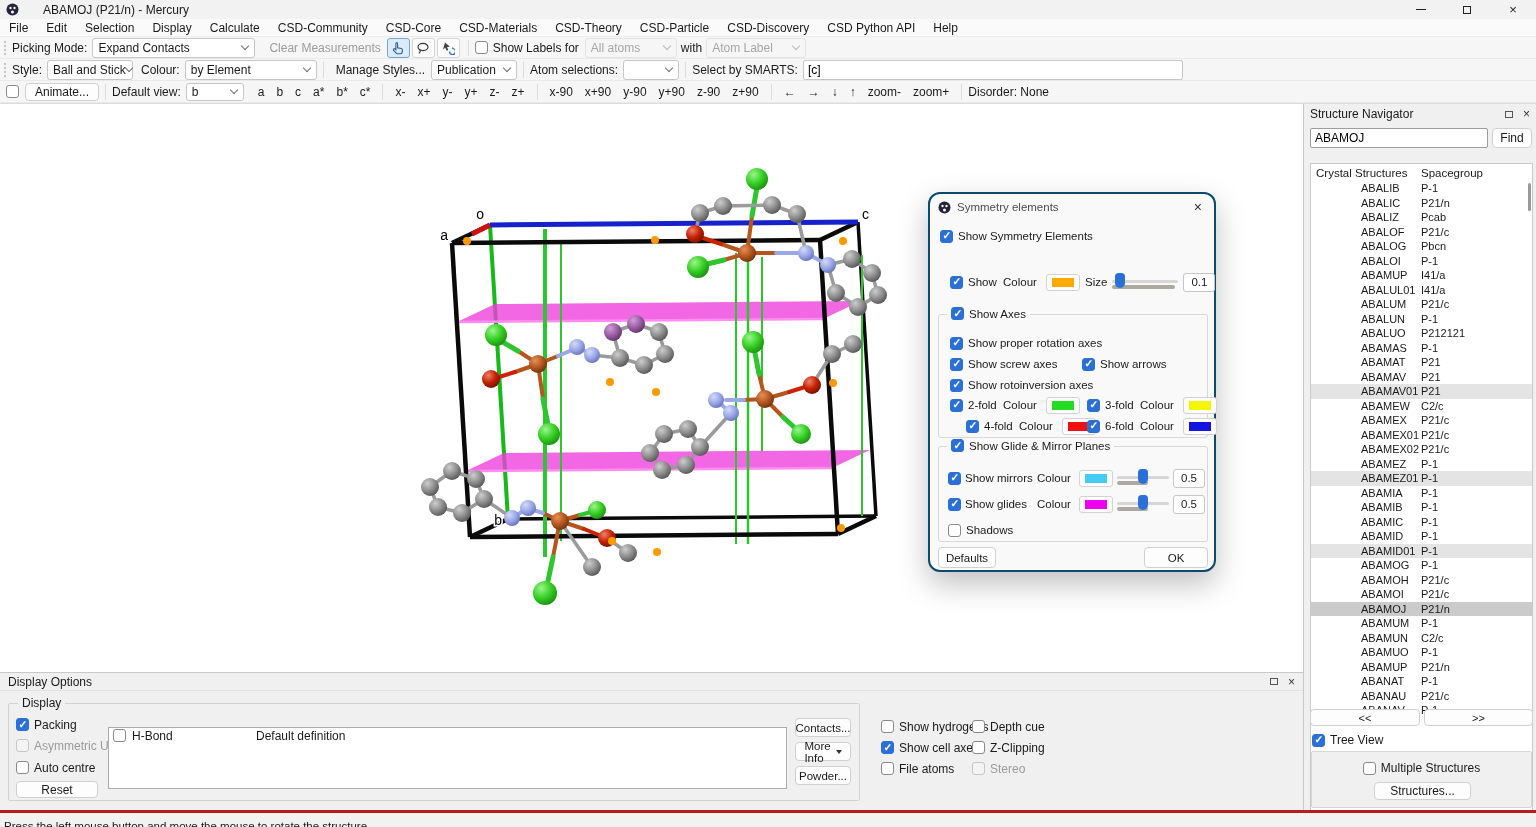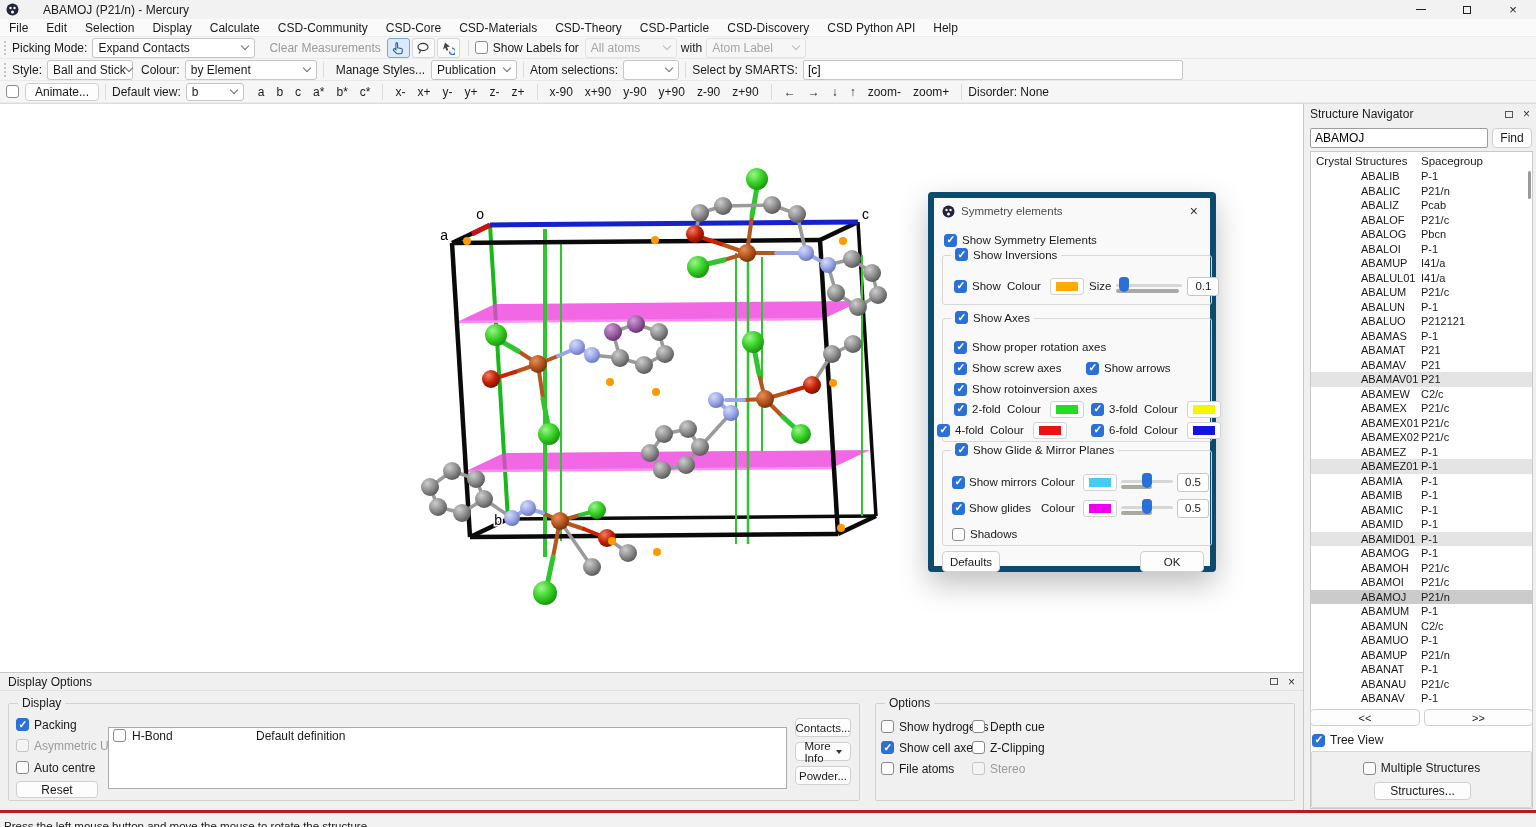--- a/index.html
+++ b/index.html
@@ -40,21 +40,21 @@
 .cb{width:13px;height:13px;border:1px solid #8a8a8a;border-radius:3px;background:#fff;display:inline-block;position:relative;flex:none}
 .cb.on{background:#2b70d7;border-color:#2b70d7}
 .cb.on::after{content:"✓";position:absolute;left:1.5px;top:-1.5px;color:#fff;font-size:10.5px;font-weight:bold}
 .cb.dis{border-color:#c6c6c6;background:#f4f4f4}
 label.cbl{display:inline-flex;align-items:center;gap:5px}
 
 
 #viewport{position:absolute;left:0;top:103px;width:1303px;height:569px;background:#fff;border-top:1px solid #dcdcdc}
 
 
-#sym-dialog{position:absolute;left:928px;top:192px;width:288px;height:380px;background:#f9f9f9;border:6px solid #0c4a6e;border-radius:4px;box-shadow:0 12px 30px rgba(0,0,0,.25);z-index:6;font-size:11.5px}
+#sym-dialog{position:absolute;left:928px;top:192px;width:288px;height:380px;background:#f9f9f9;border:2px solid #0c4a6e;border-radius:12px;box-shadow:0 12px 30px rgba(0,0,0,.25);z-index:6;font-size:11.5px}
 .dlg-title{height:26px;display:flex;align-items:center;padding:0 8px;color:#4d4d4d}
 .dlg-title .t{margin-left:6px}
 .dlg-close{margin-left:auto;font-size:14px;color:#333;padding:0 4px}
 .drow{position:absolute;display:flex;align-items:center;gap:5px;height:16px}
 .grp{position:absolute;border:1px solid #d8d8d8;border-radius:3px}
 .grp-label{position:absolute;top:-8px;left:8px;background:#f9f9f9;padding:0 4px;display:inline-flex;align-items:center;gap:5px;font-size:11.5px}
 .swbtn{width:34px;height:17px;border:1px solid #d2d2d2;border-radius:3px;background:#fff;display:inline-flex;align-items:center;justify-content:center;flex:none}
 .sw{width:22px;height:9px}
 .valbox{width:32px;height:19px;border:1px solid #c6c6c6;border-radius:3px;background:#fff;display:inline-flex;align-items:center;justify-content:center;flex:none}
 .slider{position:relative;height:18px;flex:none}
@@ -65,21 +65,21 @@
 
 
 #navigator{position:absolute;left:1303px;top:103px;width:233px;height:707px;background:#f0f0f0;border-left:1px solid #c9c9c9;border-top:1px solid #dcdcdc}
 .panel-head{height:20px;display:flex;align-items:center;padding:0 6px}
 .panel-icons{margin-left:auto;display:flex;align-items:center;gap:10px}
 .float-ico{position:relative;width:8px;height:7px;border:1px solid #555;background:#f0f0f0}
 .float-ico::before{content:"";position:absolute;left:1px;top:-3px;width:7px;height:6px;border:1px solid #555;z-index:-1}
 .x-ico{font-size:12px;color:#333;line-height:1}
 #nav-search{position:absolute;left:6px;top:24px;width:178px}
 #nav-find{position:absolute;left:188px;top:24px;width:40px;height:20px}
-#nav-box{position:absolute;left:6px;top:47px;width:223px;height:658px;background:#fff;border:1px solid #c9c9c9;overflow:hidden}
+#nav-box{position:absolute;left:6px;top:59px;width:223px;height:658px;background:#fff;border:1px solid #c9c9c9;overflow:hidden}
 #nav-box{height:658px}
 .nav-cols{display:flex;height:17px;align-items:center;font-size:11.5px}
 .nav-cols .c1{padding-left:5px;width:110px}
 .nav-rows{position:relative}
 .nav-row{display:flex;align-items:center;height:14.5px;font-size:11px}
 .nav-row .nav-name{width:110px;padding-left:50px}
 .nav-row.sel{background:#cbcbcb}
 .nav-row.hl{background:#e4e4e4}
 #nav-scroll{position:absolute;right:1px;top:19px;width:3px;height:28px;background:#9a9a9a;border-radius:2px}
 .nav-btn{position:absolute;height:17px;font-size:11px}
@@ -530,26 +530,20 @@
       </span>
       <span class="t">Symmetry elements</span>
       <span class="dlg-close">×</span>
     </div>
 
     <div class="drow" style="left:10px;top:34px">
       <span class="cb on"></span>
       <span>Show Symmetry Elements</span>
     </div>
 
-    <div class="grp" style="left:8px;top:57px;width:270px;height:50px">
-      <span class="grp-label">
-        <span class="cb on"></span>
-        <span>Show Inversions</span>
-      </span>
-    </div>
     <div class="drow" style="left:20px;top:80px;width:258px">
       <span class="cb on"></span>
       <span class="w30">Show</span>
       <span class="w38">Colour</span>
       <span class="swbtn">
           <span class="sw" style="background: rgb(255, 170, 0);"></span>
         </span>
       <span>Size</span>
       <span class="slider" style="width:66px">
           <span class="track"></span>
@@ -590,21 +584,21 @@
         </span>
     </div>
     <div class="drow" style="left:157px;top:203px">
       <span class="cb on"></span>
       <span class="w30">3-fold</span>
       <span class="w38">Colour</span>
       <span class="swbtn">
           <span class="sw" style="background: rgb(245, 245, 0);"></span>
         </span>
     </div>
-    <div class="drow" style="left:3px;top:224px">
+    <div class="drow" style="left:36px;top:224px">
       <span class="cb on"></span>
       <span class="w30">4-fold</span>
       <span class="w38">Colour</span>
       <span class="swbtn">
           <span class="sw" style="background: rgb(238, 17, 17);"></span>
         </span>
     </div>
     <div class="drow" style="left:157px;top:224px">
       <span class="cb on"></span>
       <span class="w30">6-fold</span>
@@ -912,23 +906,20 @@
         </div>
       </div>
 
     <span class="btn do-btn" style="top:45px">Contacts...</span>
     <span class="btn do-btn" style="top:69px">
         <span>More Info</span>
         <span class="tri"></span>
       </span>
     <span class="btn do-btn" style="top:93px">Powder...</span>
 
-    <div id="grp-options" class="do-grp">
-      <span class="do-grp-label">Options</span>
-    </div>
     <div class="do-row" style="left:881px;top:46px">
       <span class="cb"></span>
       <span>Show hydrogens</span>
     </div>
     <div class="do-row" style="left:881px;top:67px">
       <span class="cb on"></span>
       <span>Show cell axes</span>
     </div>
     <div class="do-row" style="left:881px;top:88px">
       <span class="cb"></span>

